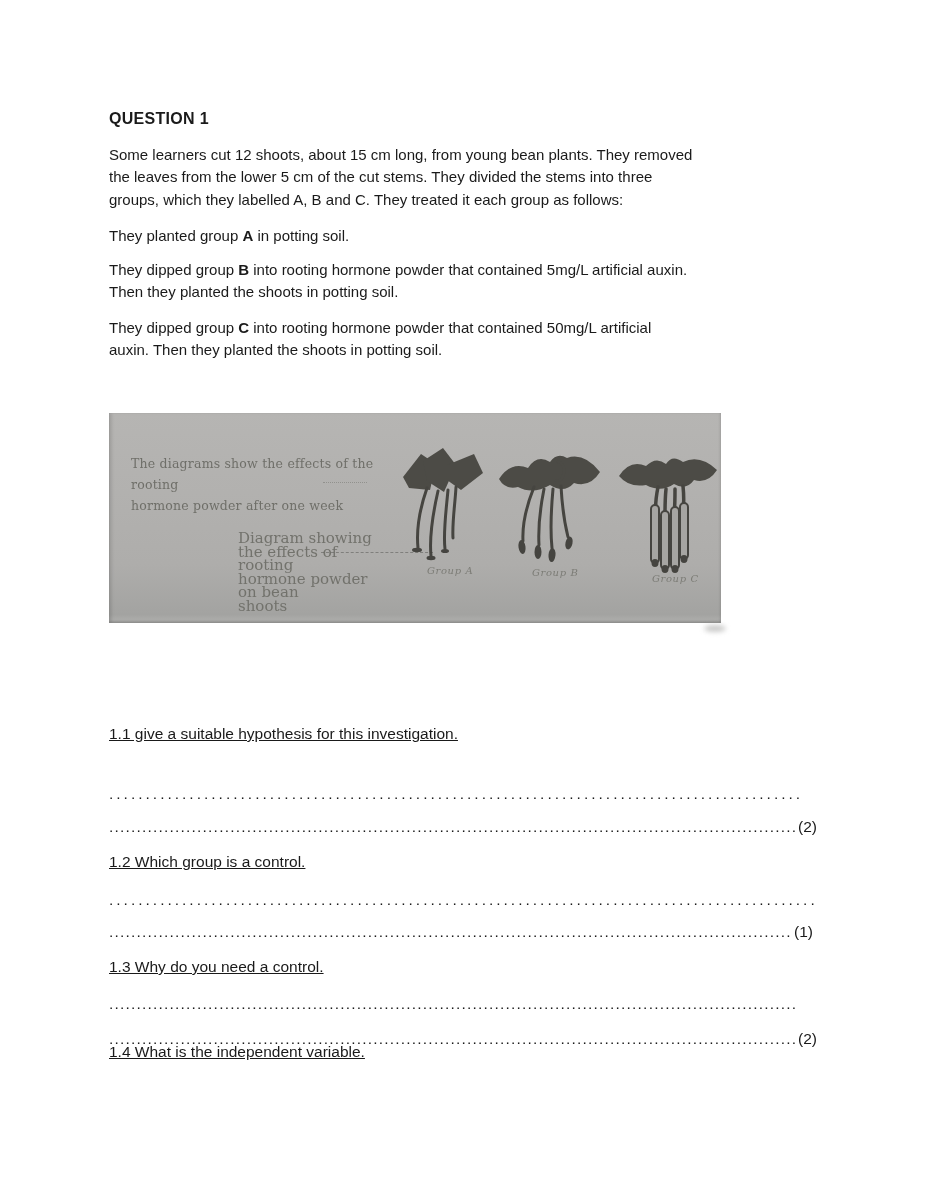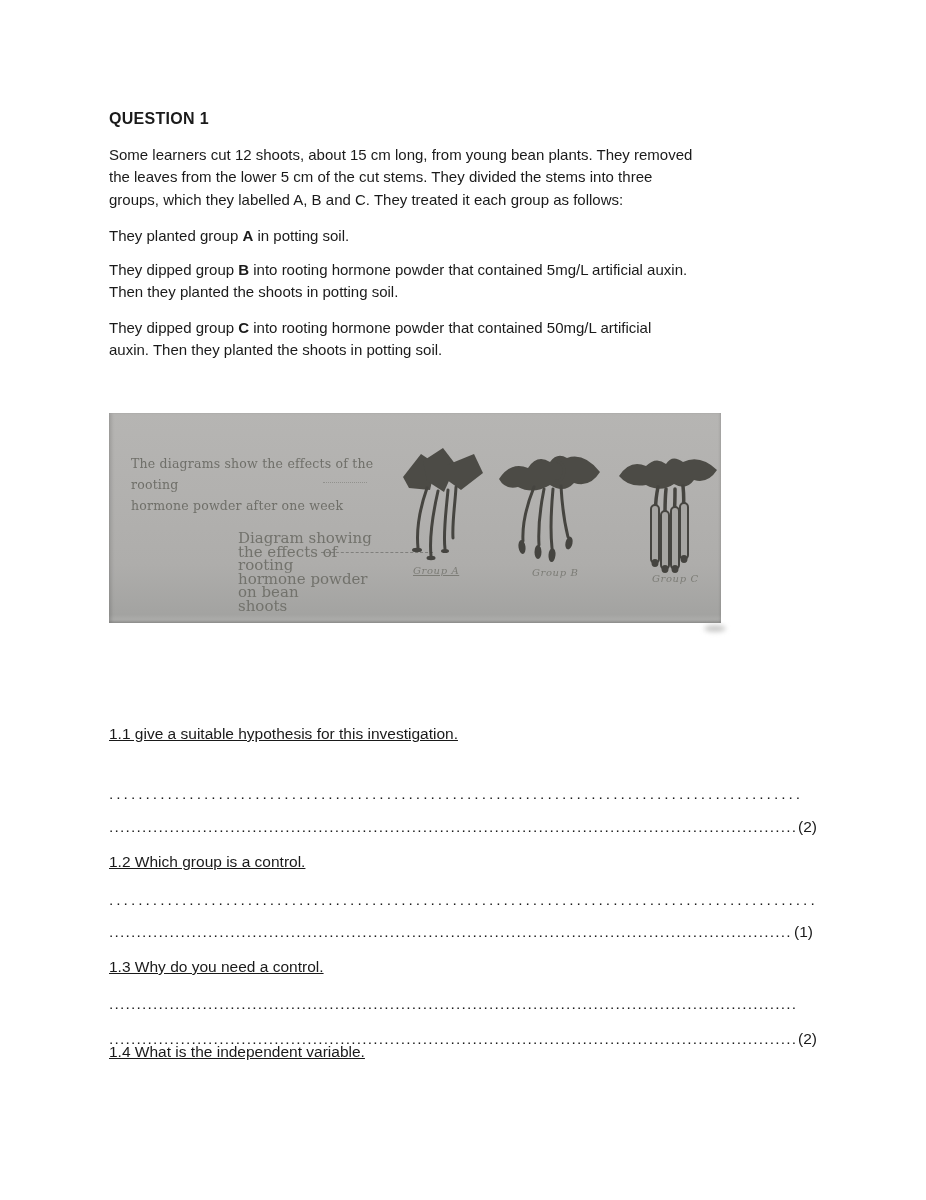--- a/index.html
+++ b/index.html
@@ -41,21 +41,21 @@
   .leader-line{position:absolute;left:212px;top:139px;width:112px;border-top:1.5px dashed rgba(90,90,85,.55);}
   .caption-trail{position:absolute;left:214px;top:69px;width:44px;border-top:1px dotted rgba(100,100,95,.42);}
   .plant{position:absolute;filter:blur(.35px);opacity:.93;}
   .plant-a{left:288px;top:32px;}
   .plant-b{left:388px;top:36px;}
   .plant-c{left:508px;top:36px;}
   .group-label{
     position:absolute;font-family:"DejaVu Serif", serif;font-style:italic;
     font-size:10px;color:#7c7c76;filter:blur(.45px);letter-spacing:.6px;white-space:nowrap;
   }
-  .gl-a{left:304px;top:152px;text-decoration:underline;}
+  .gl-a{left:318px;top:152px;}
   .gl-b{left:423px;top:154px;}
   .gl-c{left:543px;top:160px;}
 
   
   .q-label{font-size:15.5px;line-height:19px;white-space:nowrap;text-decoration:underline;}
   .q1{top:724px;} .q2{top:852px;} .q3{top:957px;} .q4{top:1042px;}
   .ans-line{
     height:20px;line-height:20px;font-size:15.5px;color:#1a1a1a;
     display:flex;align-items:baseline;overflow:hidden;
   }

